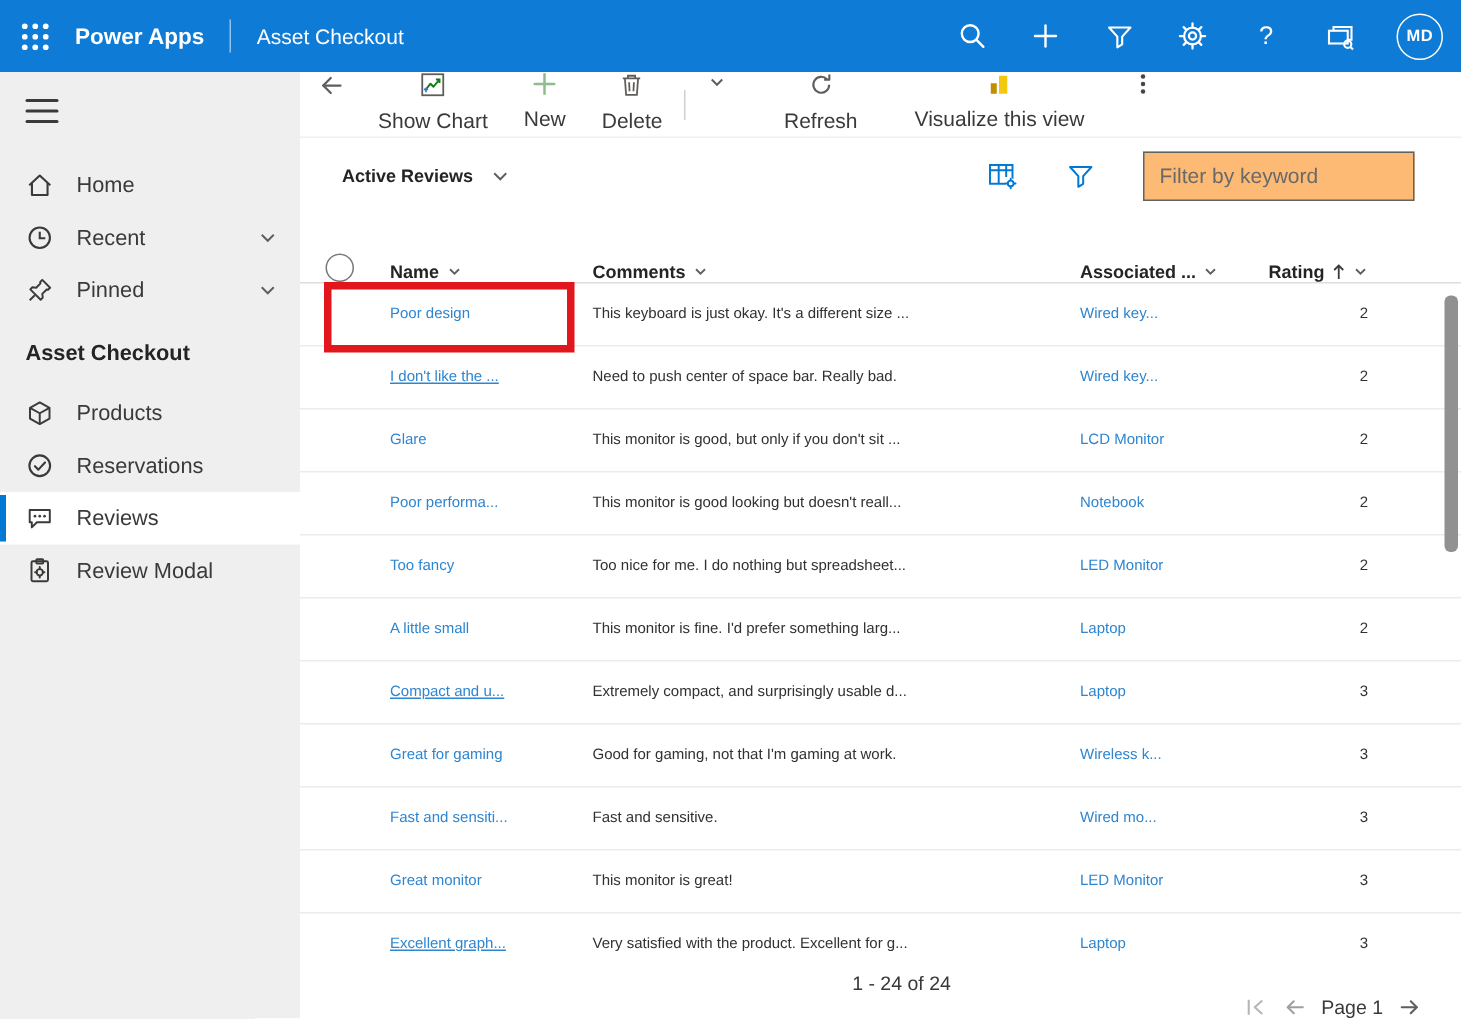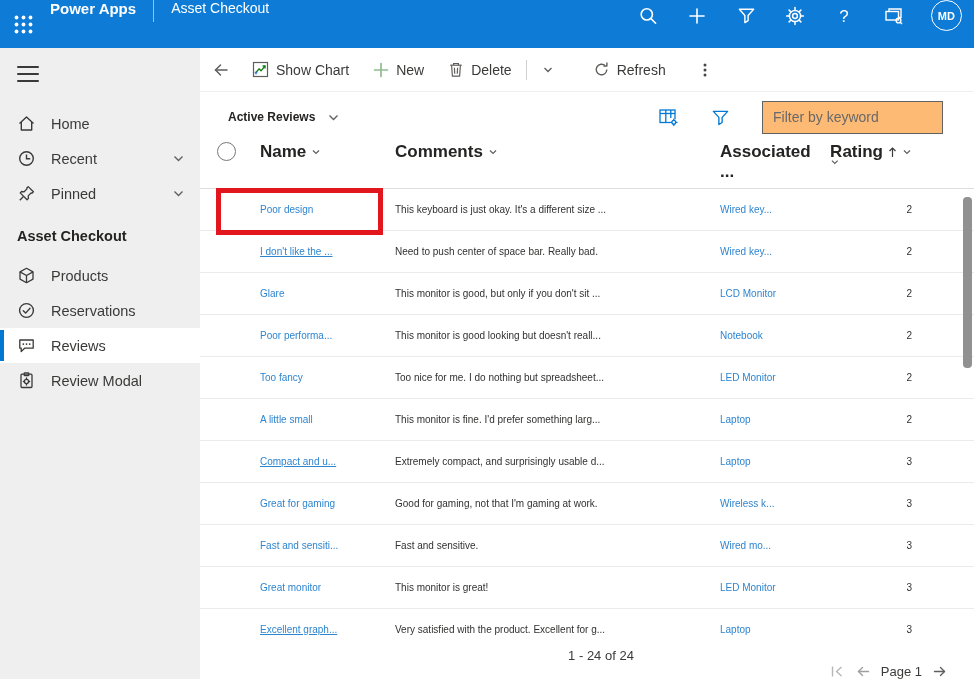--- a/index.html
+++ b/index.html
@@ -9,21 +9,21 @@
     --c-red:#e2161d;
     --c-text:#3b3a39;
     --c-dark:#252423;
   }
   *{box-sizing:border-box;margin:0;padding:0;font-family:"Liberation Sans",sans-serif;}
   html,body{width:974px;height:679px;overflow:hidden;background:#fff;}
   .page{position:relative;width:974px;height:679px;background:#fff;overflow:hidden;}
 
   
   .topbar{position:absolute;left:0;top:0;width:974px;height:48px;background:var(--c-topbar);
-          display:flex;align-items:flex-start;color:#fff;}
+          display:flex;align-items:center;color:#fff;}
   .waffle-btn{width:46px;height:48px;display:flex;align-items:center;justify-content:center;background:none;border:none;cursor:pointer;}
   .brand{font-size:15px;font-weight:700;color:#fff;margin-left:4px;white-space:nowrap;}
   .topbar-divider{width:1px;height:22px;background:rgba(255,255,255,.55);margin:0 17px;}
   .app-title{font-size:14px;color:#fff;white-space:nowrap;}
   .topbar-right{margin-left:auto;display:flex;align-items:center;gap:27px;padding-right:12px;}
   .tb-icon-btn{background:none;border:none;cursor:pointer;width:22px;height:22px;display:flex;align-items:center;justify-content:center;color:#fff;}
   .avatar{width:31px;height:31px;border:1.5px solid #fff;border-radius:50%;display:flex;align-items:center;justify-content:center;
           font-size:11px;font-weight:700;color:#fff;letter-spacing:.3px;cursor:pointer;background:transparent;}
 
   
@@ -39,36 +39,36 @@
   .nav-item.selected{background:#fff;}
   .nav-item.selected::before{content:"";position:absolute;left:0;top:2px;bottom:2px;width:4px;background:var(--c-accent);}
   .side-section{margin-top:8px;height:34px;display:flex;align-items:center;padding-left:17px;
                 font-size:14.5px;font-weight:700;color:var(--c-dark);}
 
   
   .main{position:absolute;left:200px;top:48px;width:774px;height:631px;background:#fff;}
 
   .commandbar{height:44px;display:flex;align-items:center;font-size:14px;color:var(--c-text);border-bottom:1px solid #f1f0ee;}
   .cb-btn{display:flex;align-items:center;gap:7px;background:none;border:none;cursor:pointer;
-          font-size:14px;color:var(--c-text);padding:0 12px;height:44px;white-space:nowrap;}
+          font-size:14px;color:var(--c-text);padding:0 12px;height:44px;white-space:nowrap;flex-direction:column;}
   .cb-back{padding:0 10px 0 12px;}
   .cb-divider{width:1px;height:20px;background:#d2d0ce;margin:0 2px;}
   .cb-ellipsis{font-weight:700;}
 
   .view-header{height:50px;display:flex;align-items:center;}
   .view-title-wrap{display:flex;align-items:center;gap:12px;padding-left:28px;cursor:pointer;}
   .view-title{font-size:12px;font-weight:700;color:var(--c-dark);white-space:nowrap;}
   .vh-right{margin-left:auto;display:flex;align-items:center;gap:32px;padding-right:31px;}
   .vh-icon-btn{background:none;border:none;cursor:pointer;display:flex;color:var(--c-accent);}
   .kw-input{width:181px;height:33px;border:1px solid #626262;background:#fdba74;font-size:14px;padding:0 10px;color:#323130;}
   .kw-input::placeholder{color:#696969;}
 
   
-  .grid-header{height:47px;display:flex;align-items:flex-start;border-bottom:1px solid #e0dedc;
-               font-size:17px;font-weight:700;color:var(--c-dark);}
+  .grid-header{height:47px;display:flex;align-items:flex-end;border-bottom:1px solid #e0dedc;
+               font-size:12px;font-weight:700;color:var(--c-dark);}
   .col-check{width:52px;flex:none;display:flex;align-items:center;}
   .col-name{width:133px;flex:none;padding-left:8px;}
   .col-comment{width:327px;flex:none;padding-left:10px;}
   .col-assoc{width:128px;flex:none;padding-left:8px;}
   .col-rating{width:118px;flex:none;display:flex;justify-content:flex-end;padding-right:46px;}
   .hdr-cell{display:flex;align-items:center;gap:5px;cursor:pointer;}
   .check-circle{width:19px;height:19px;border:1px solid #7a7876;border-radius:50%;margin-left:17px;background:#fff;cursor:pointer;}
 
   .grid-body{position:relative;}
   .grid-row{height:42px;display:flex;align-items:center;border-bottom:1px solid #edebe9;font-size:10px;color:#323130;cursor:pointer;}
@@ -318,20 +318,29 @@
       </button>
       <button class="cb-btn" style="margin-left:14px;">
         <span>
           <svg width="17" height="17" viewBox="0 0 17 17" fill="none" stroke="#605e5c" stroke-width="1.4">
             <path d="M13.8 8.5 a5.3 5.3 0 1 1 -1.5-3.7"></path>
             <path d="M13.9 1.6 V5.1 H10.4" stroke-linejoin="round"></path>
           </svg>
         </span>
         <span>Refresh</span>
       </button>
+      <button class="cb-btn" style="margin-left:14px;">
+        <span>
+          <svg width="16" height="16" viewBox="0 0 16 16">
+            <rect x="2.5" y="7.5" width="4" height="7" fill="#c09000"></rect>
+            <rect x="8" y="2.5" width="5.5" height="12" fill="#f2c811"></rect>
+          </svg>
+        </span>
+        <span>Visualize this view</span>
+      </button>
       <button class="cb-btn cb-ellipsis" title="More commands" style="margin-left:8px;">
         <svg width="14" height="16" viewBox="0 0 14 16">
           <g fill="#484644">
               <circle cx="7" cy="3" r="1.5"></circle>
               <circle cx="7" cy="8" r="1.5"></circle>
               <circle cx="7" cy="13" r="1.5"></circle>
             </g>
         </svg>
       </button>
     </div>

